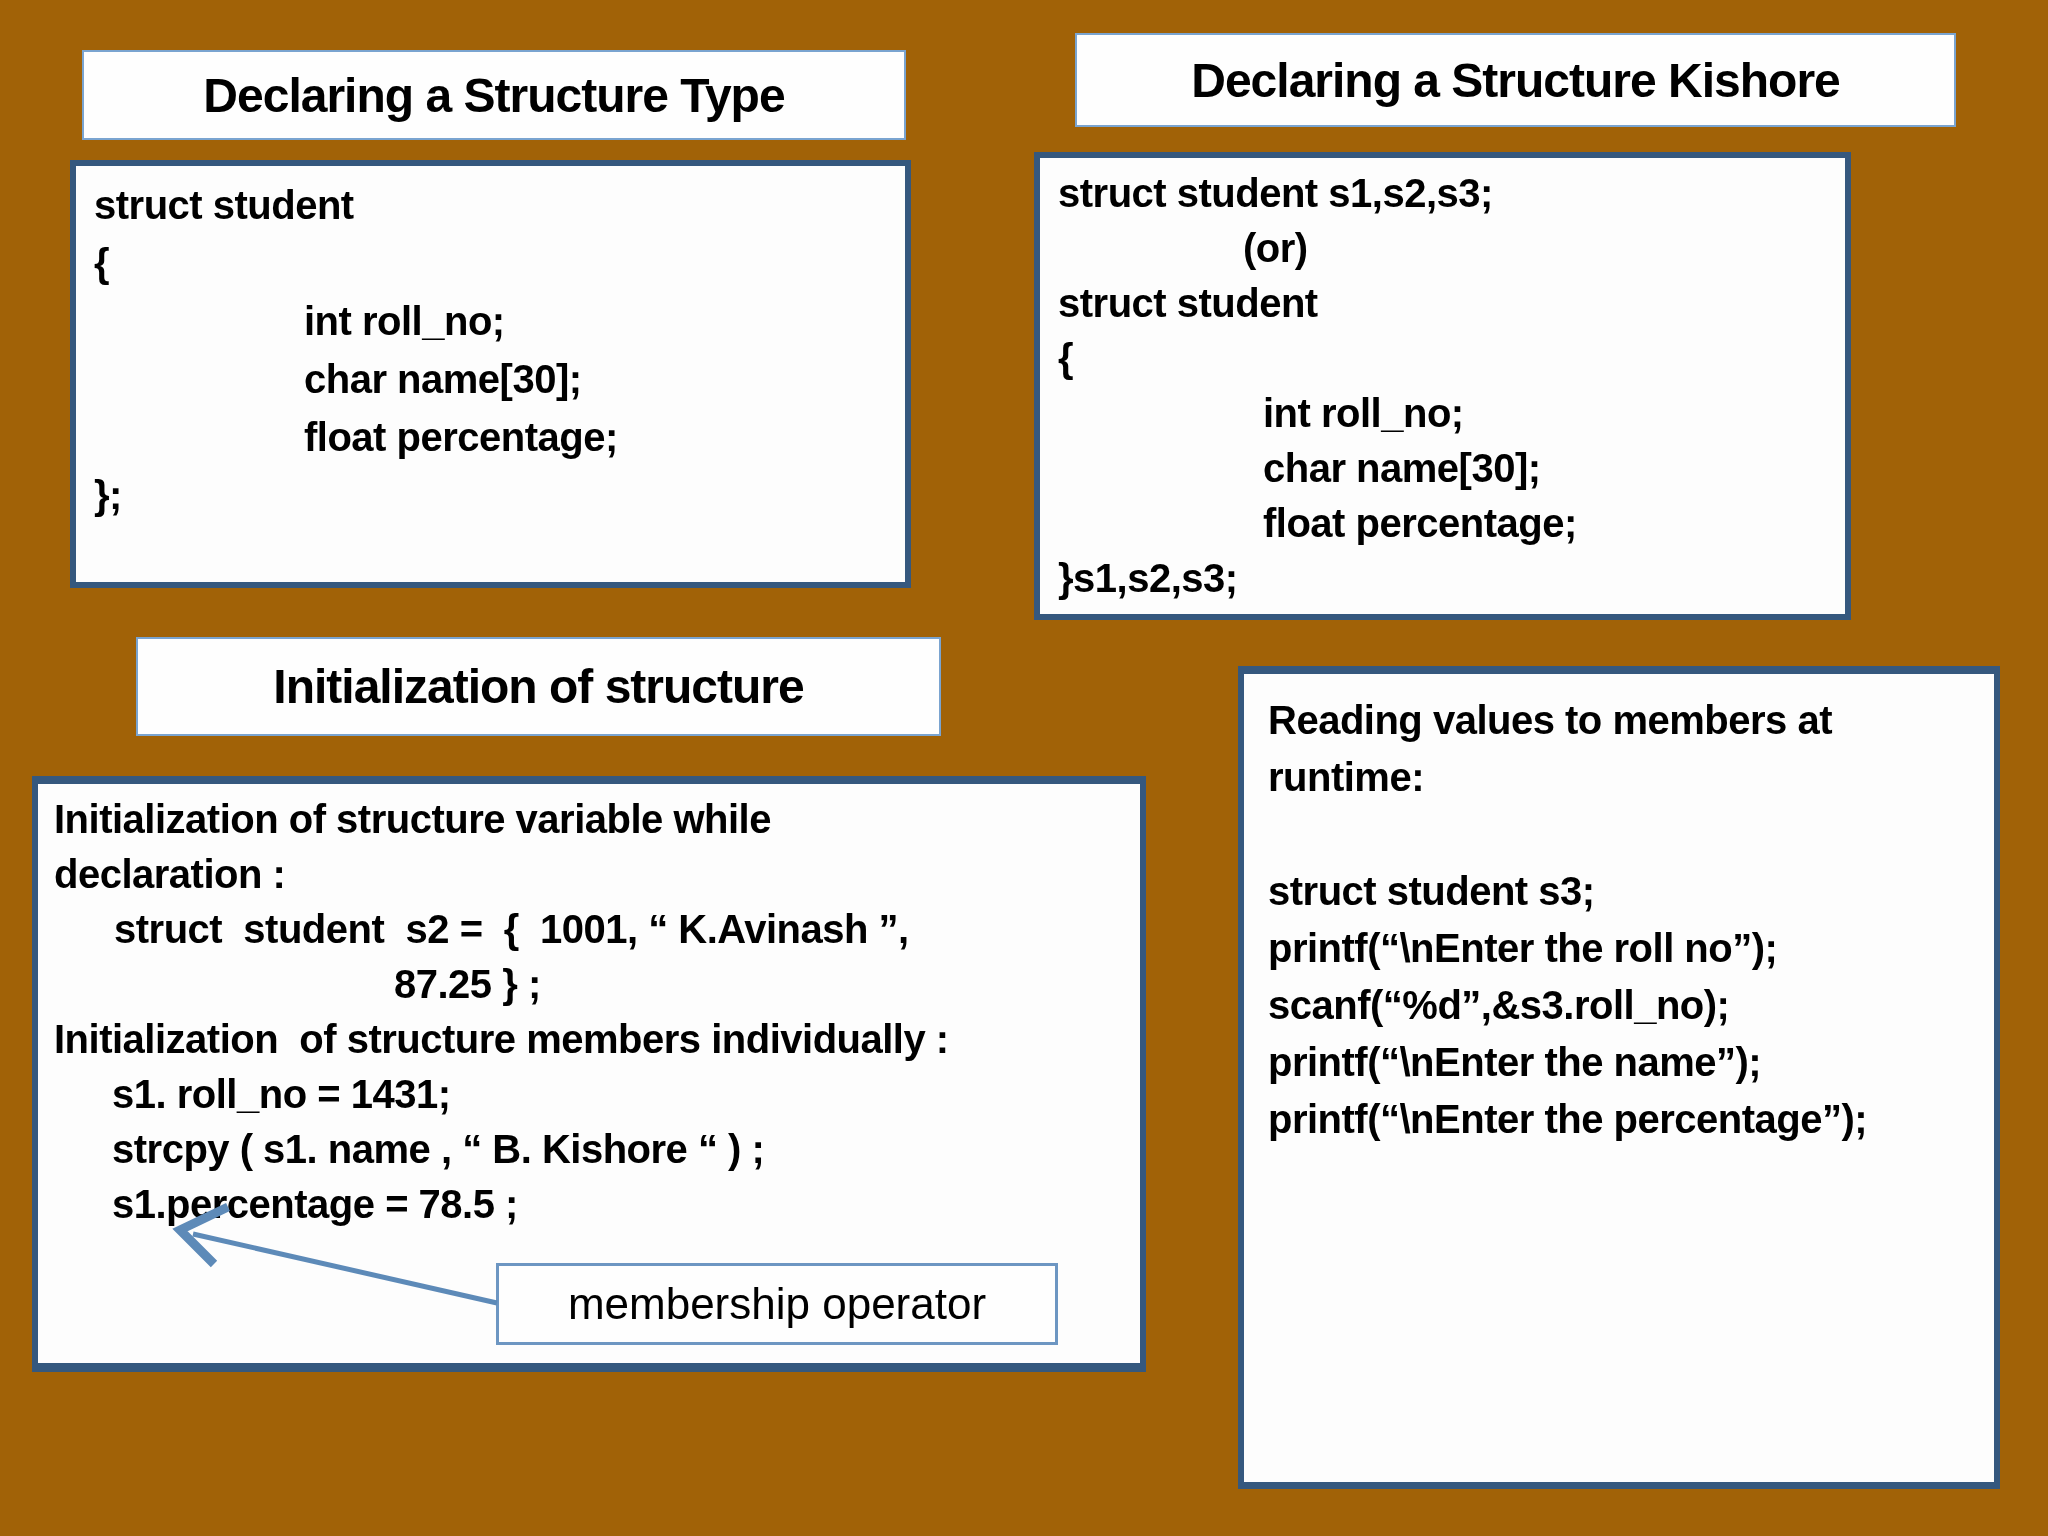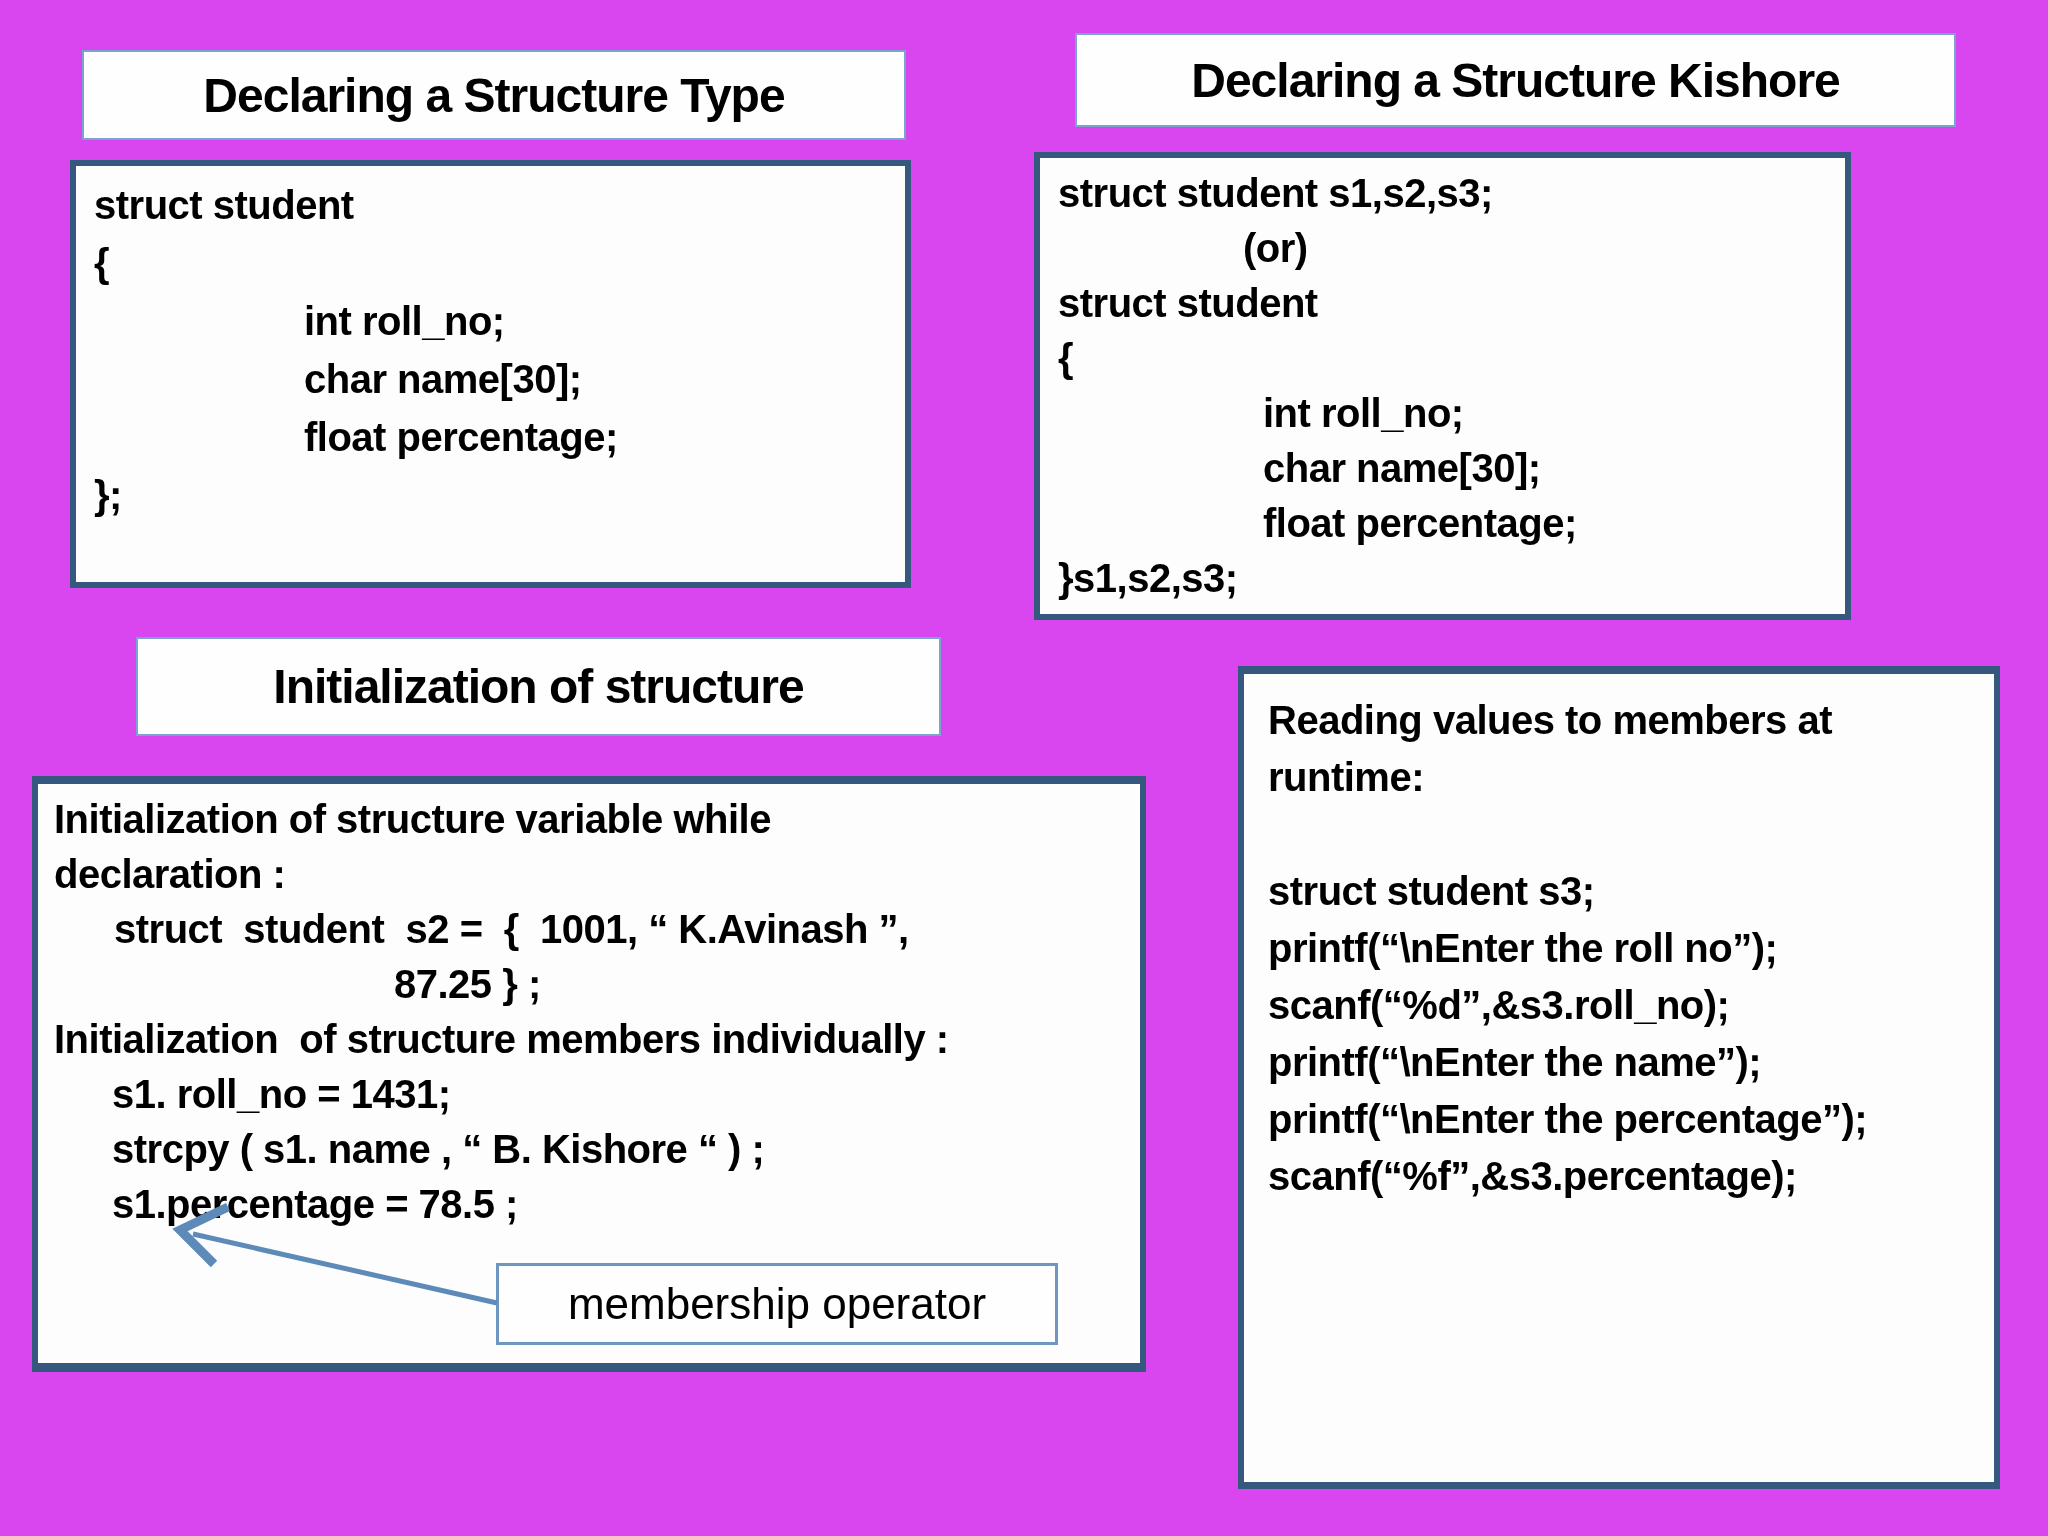--- a/index.html
+++ b/index.html
@@ -1,19 +1,19 @@
 <!DOCTYPE html>
 <html><head>
 <meta charset="utf-8">
 <style>
   html,body{margin:0;padding:0;background:#ffffff;}
   .slide{
     position:relative;
     width:2048px;height:1536px;
-    background:#d946ef;
+    background:#a16207;
     font-family:"Liberation Sans","DejaVu Sans",sans-serif;
     color:#000;
     overflow:hidden;
   }
   .title-box{
     position:absolute;
     border:2px solid #7aa4d0;
     background:#fefefe;
     display:flex;align-items:center;justify-content:center;
     font-weight:700;font-size:48px;letter-spacing:-1px;
@@ -103,21 +103,20 @@
 
   <div class="code-box" id="runtime-box">
       <div class="code-line">Reading values to members at</div>
       <div class="code-line">runtime:</div>
       <div class="code-line">&nbsp;</div>
       <div class="code-line">struct student s3;</div>
       <div class="code-line">printf(“\nEnter the roll no”);</div>
       <div class="code-line">scanf(“%d”,&amp;s3.roll_no);</div>
       <div class="code-line">printf(“\nEnter the name”);</div>
       <div class="code-line">printf(“\nEnter the percentage”);</div>
-      <div class="code-line">scanf(“%f”,&amp;s3.percentage);</div>
     </div>
 
   <div class="label-box">
     <span>membership operator</span>
   </div>
 
   <svg class="arrow-layer" viewBox="0 0 2048 1536" xmlns="http://www.w3.org/2000/svg">
     <line x1="497" y1="1303" x2="193" y2="1234" stroke="#5d8ab8" stroke-width="5"></line>
     <polyline points="228,1207 180,1230 214,1264" fill="none" stroke="#5d8ab8" stroke-width="9"></polyline>
   </svg>

